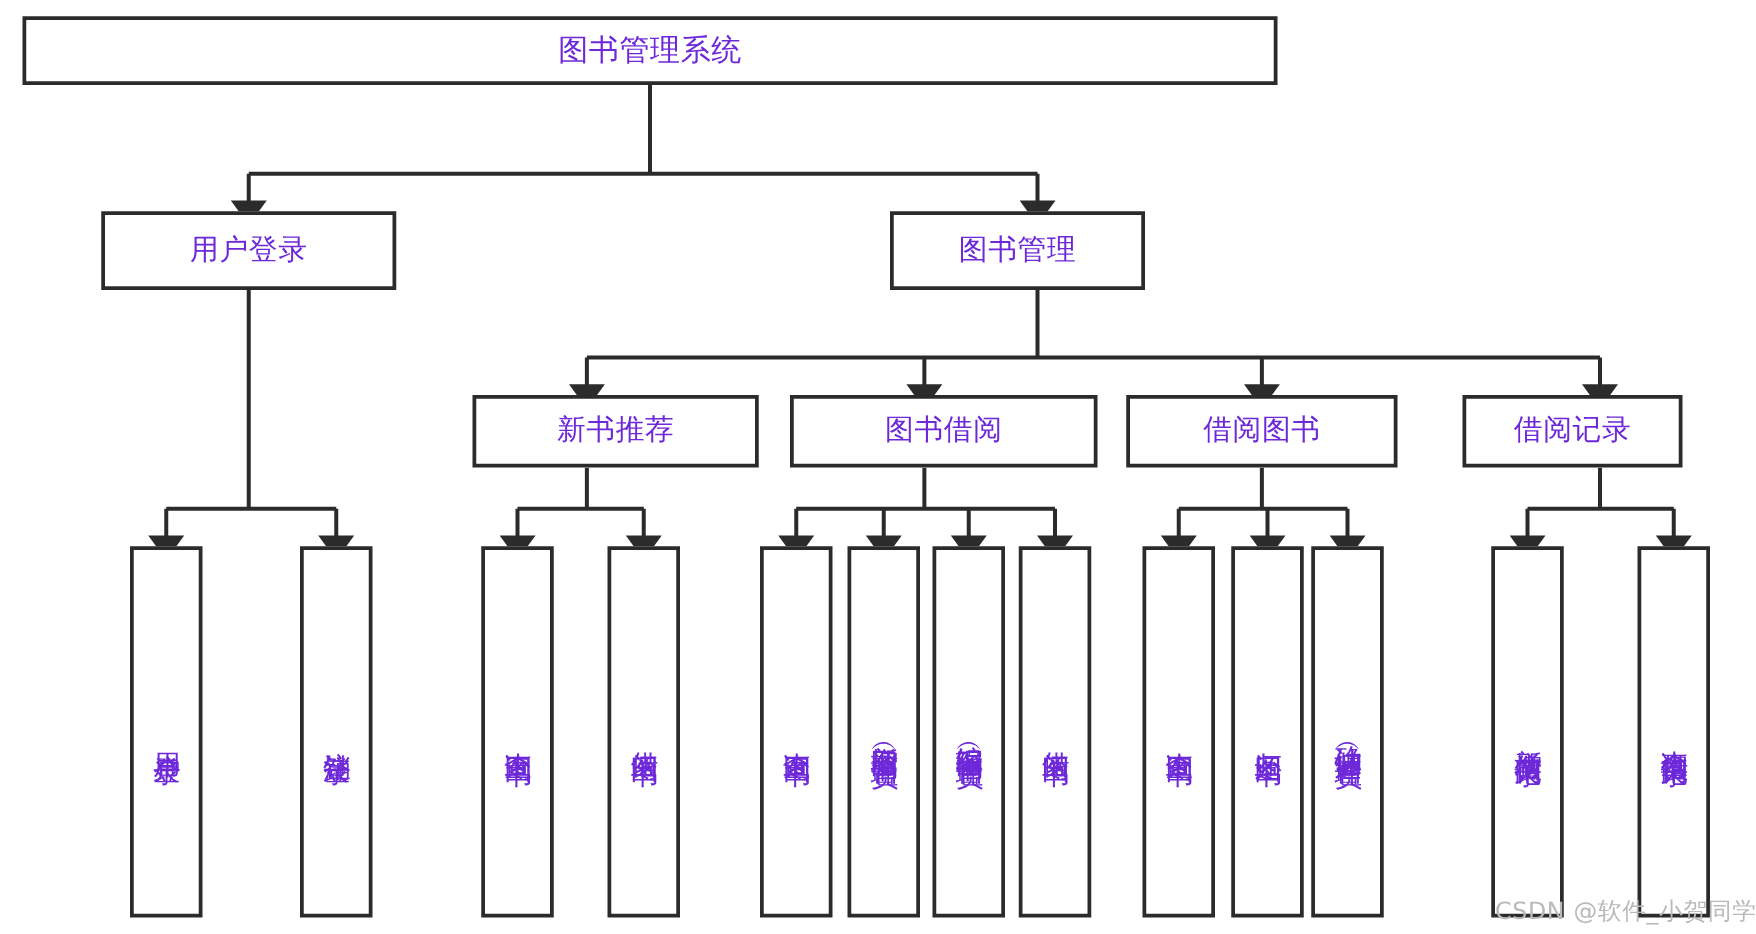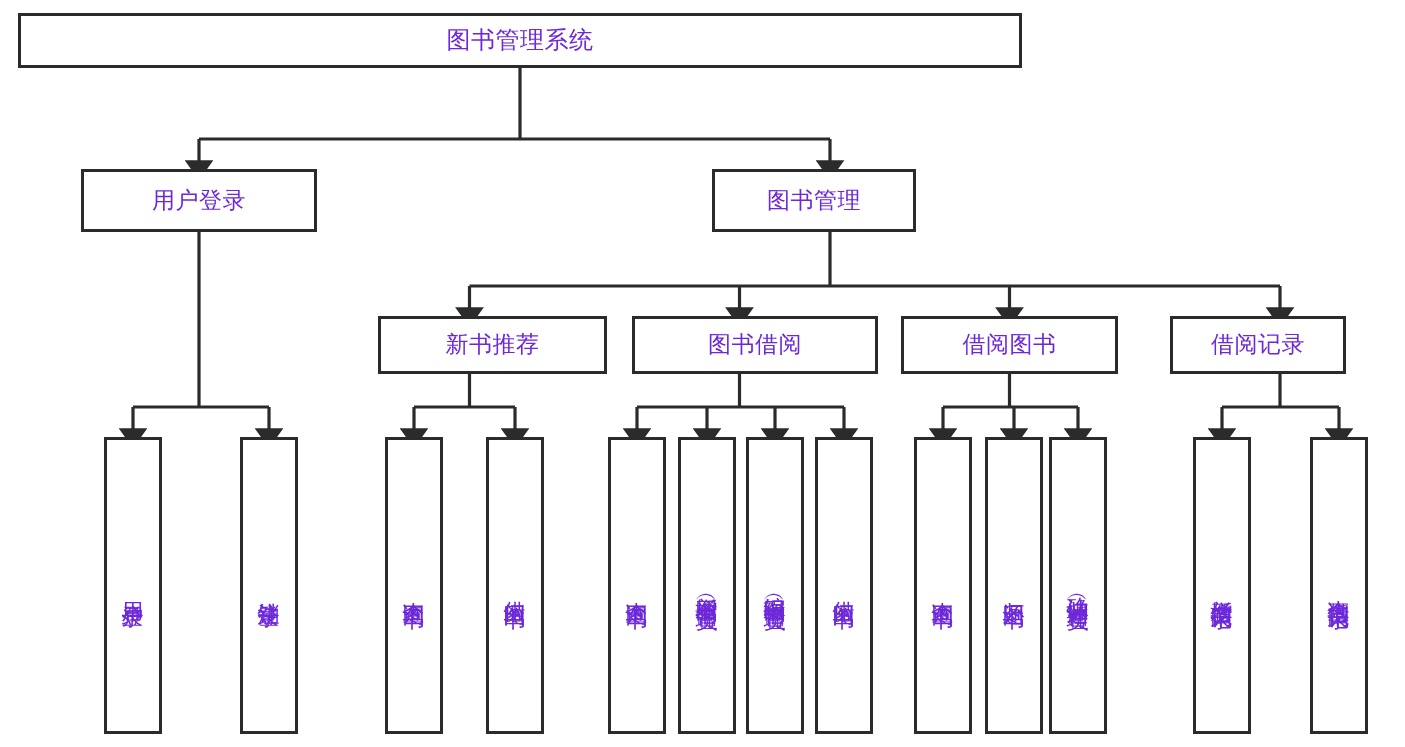--- a/index.html
+++ b/index.html
@@ -170,13 +170,14 @@
       <div class="node vertical" style="left: 1049px; top: 437px; width: 58px; height: 297px;">
         <span class="label">确认归还（管理员）</span>
       </div>
       <div class="node vertical" style="left: 1193px; top: 437px; width: 58px; height: 297px;">
         <span class="label">新增借阅记录</span>
       </div>
       <div class="node vertical" style="left: 1310px; top: 437px; width: 58px; height: 297px;">
         <span class="label">查询借阅记录</span>
       </div>
     </div>
+  <div class="watermark" style="left: 1196px; top: 716px;">CSDN @软件_小贺同学</div>
 </div>
 
 </body></html>

